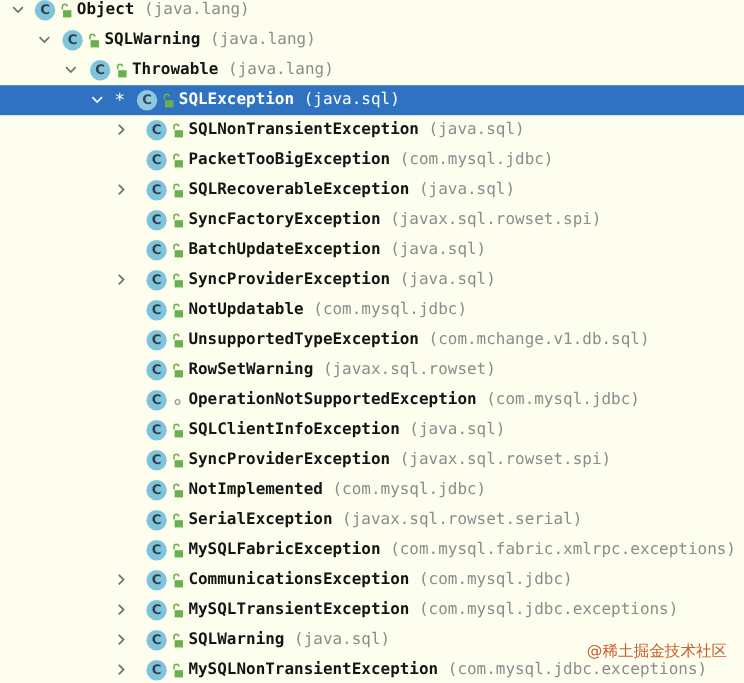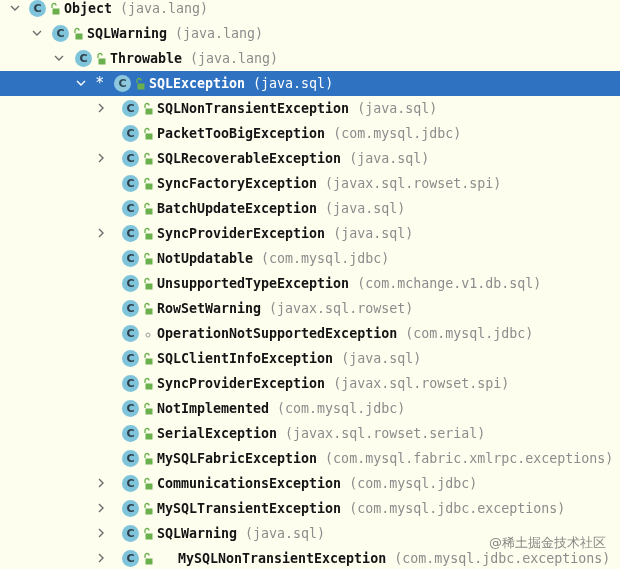--- a/index.html
+++ b/index.html
@@ -34,21 +34,21 @@
   .lock { position:absolute; top:5px; width:10px; height:14px; }
   .lock svg { width:10px; height:14px; }
   .name {
     position:absolute; top:4px; font-size:13.3px; line-height:17px;
     color:#141414; font-weight:bold;
   }
   .pkg { font-weight:normal; color:#8c8c8c; margin-left:8px; }
   .row.selected .name, .row.selected .pkg { color:#ffffff; }
   .watermark {
     position:absolute; right:14px; bottom:17px;
-    font-family:"DejaVu Sans",sans-serif; font-size:13px; color:#737373; opacity:0.85;
+    font-family:"DejaVu Sans",sans-serif; font-size:13px; color:#c2410c; opacity:0.85;
   }
 </style>
 </head>
 <body>
 
 <div class="tree" id="tree">
     <div class="row">
       <span class="chev" style="left: 8px;">
         <svg viewBox="0 0 12 12">
           <polyline points="2,4 6,8 10,4" fill="none" stroke="#6e6e6e" stroke-width="1.4"></polyline>
@@ -278,16 +278,16 @@
       <span class="chev" style="left: 94px;">
         <svg viewBox="0 0 12 12">
           <polyline points="4,2 8,6 4,10" fill="none" stroke="#6e6e6e" stroke-width="1.4"></polyline>
         </svg>
       </span>
       <span class="cicon" style="left: 122px;">C</span>
       <span class="lock" style="left: 143px;"><svg viewBox="0 0 10 14">
           <path d="M2 6 V3.5 A2 2 0 0 1 6 3.5" fill="none" stroke="#6ab04c" stroke-width="1.3"></path>
           <rect x="2.5" y="6.5" width="7" height="6" fill="#6ab04c"></rect>
         </svg></span>
-      <span class="name" style="left: 157px; margin-left: 21px;"><span>MySQLNonTransientException</span><span class="pkg">(com.mysql.jdbc.exceptions)</span></span>
+      <span class="name" style="left: 157px;"><span>MySQLNonTransientException</span><span class="pkg">(com.mysql.jdbc.exceptions)</span></span>
     </div>
   </div>
 <div class="watermark">@稀土掘金技术社区</div>
 
 </body></html>

